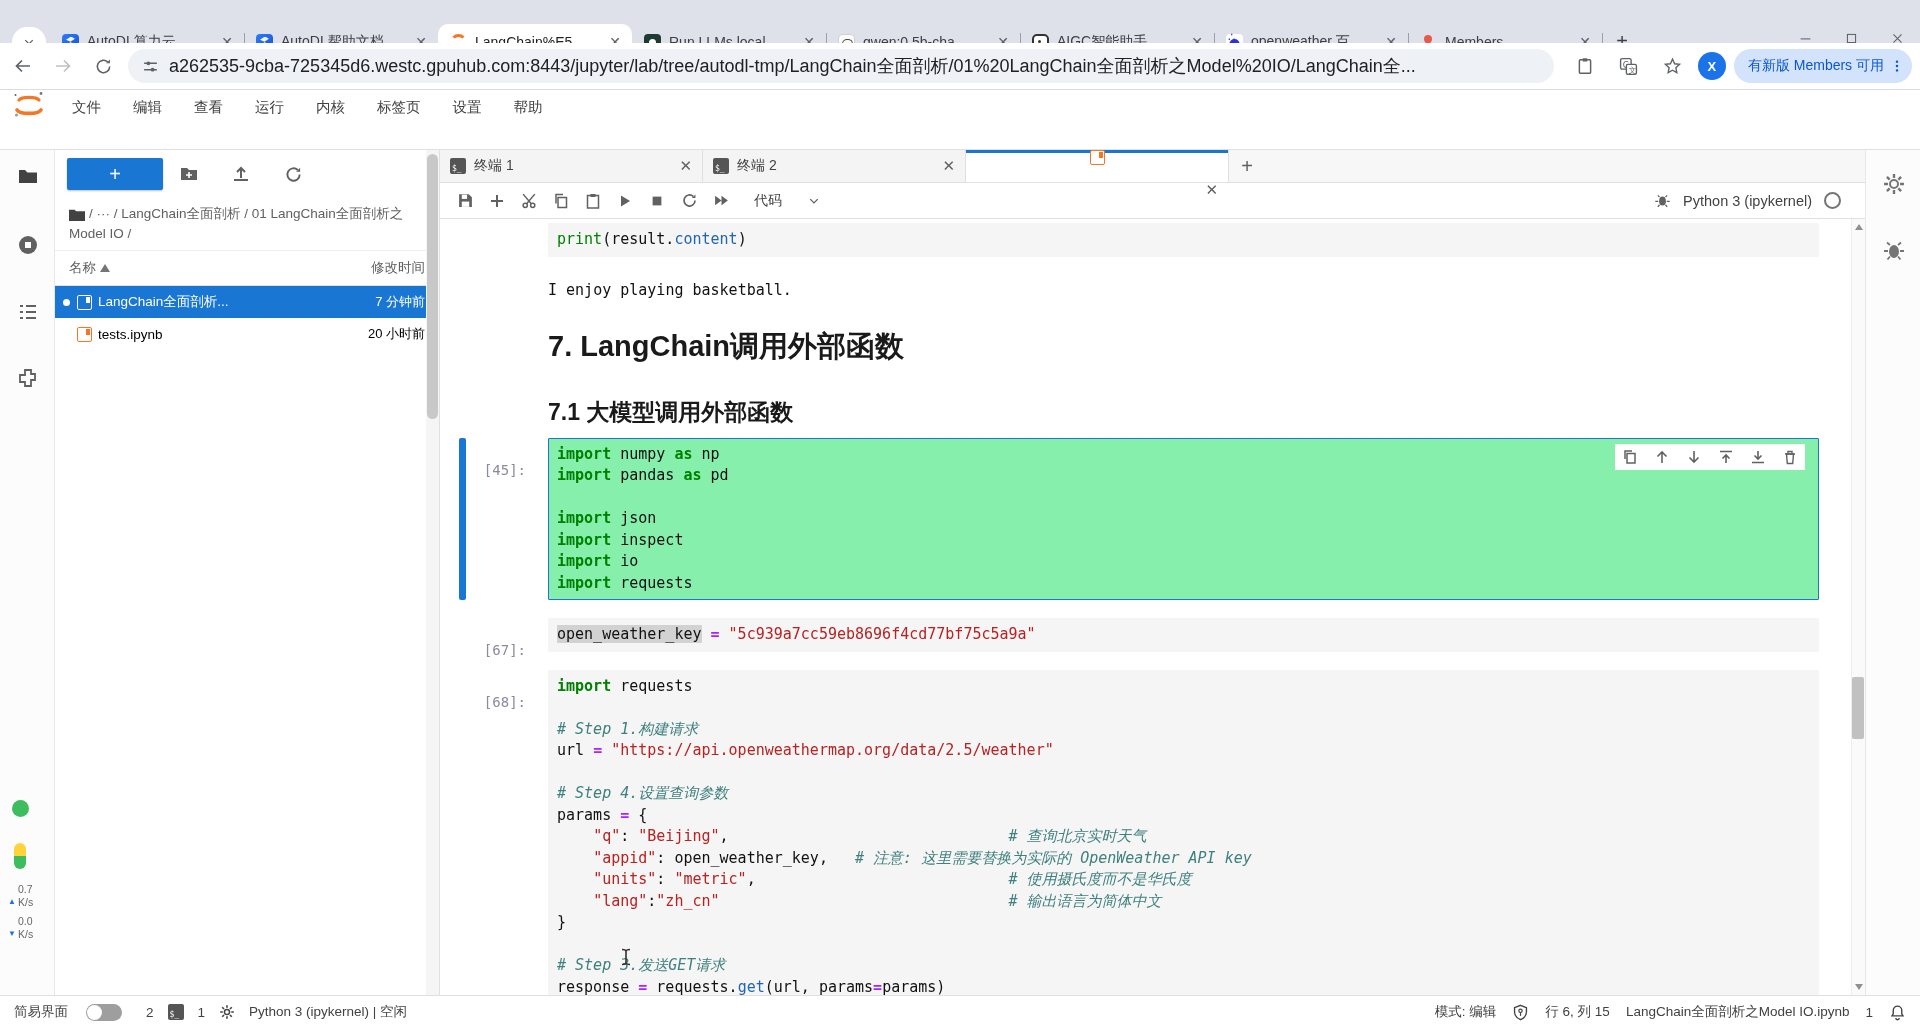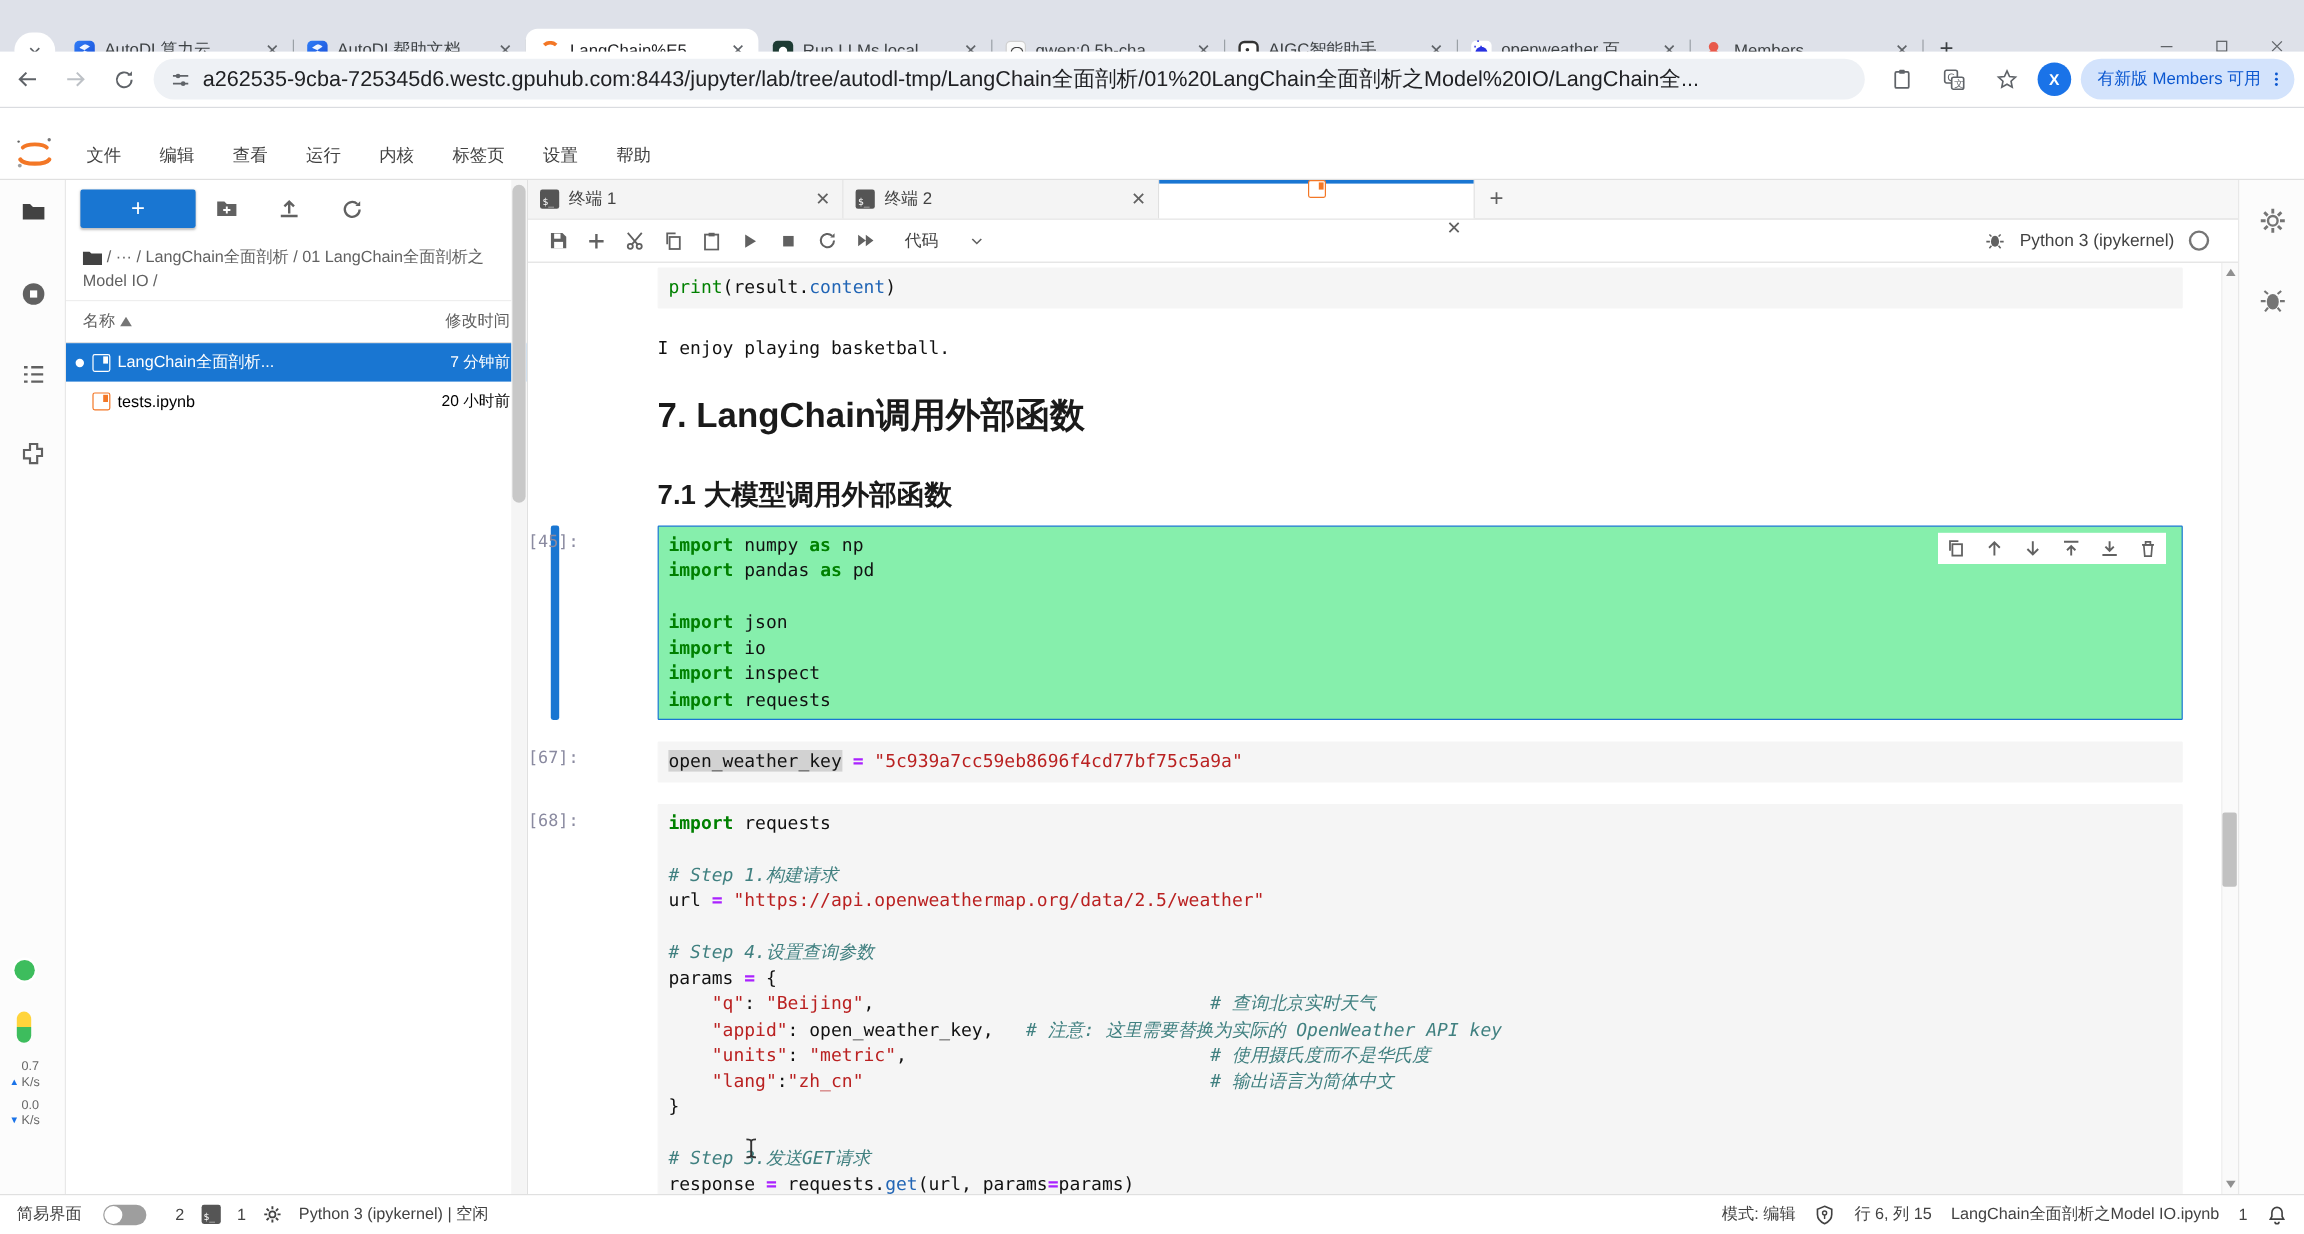--- a/index.html
+++ b/index.html
@@ -56,21 +56,21 @@
     display:flex; align-items:center; padding:0 14px; gap:10px; min-width:0; }
   .url-text { font-size:18px; color:#202124; white-space:nowrap; overflow:hidden; flex:1; }
   .right-ics { display:flex; align-items:center; gap:4px; padding-right:8px; }
   .avatar { width:28px; height:28px; border-radius:50%; background:#1a73e8; color:#fff;
     display:flex; align-items:center; justify-content:center; font-size:13px; font-weight:bold; margin:0 4px; }
   .update-pill { height:34px; background:#d3e3fc; color:#0b57d0; border-radius:17px;
     display:flex; align-items:center; padding:0 8px 0 14px; font-size:14px; gap:6px; }
 
   
   .jl-menubar { position:absolute; left:0; top:90px; width:1920px; height:60px; background:#fff;
-    display:flex; align-items:flex-end; border-bottom:1px solid #e0e0e0; padding:0 0 2px 10px; }
+    display:flex; align-items:flex-start; border-bottom:1px solid #e0e0e0; padding:0 0 2px 10px; }
   .jl-logo { width:34px; height:30px; margin:0 10px 4px 2px; position:relative; }
   .menu-item { padding:8px 16px; font-size:14.5px; color:#424242; }
 
   
   .jl-body { position:absolute; left:0; top:150px; width:1920px; height:845px; display:flex; }
   .activity { width:55px; background:#fcfcfc; border-right:1px solid #e8e8e8; position:relative; }
   .act-ic { position:absolute; left:16px; width:24px; height:24px; color:#757575; }
   .sidebar { width:385px; background:#fff; border-right:1px solid #e0e0e0; position:relative; }
 
   .sb-toolbar { display:flex; align-items:center; padding:8px 12px 6px 12px; gap:0; }
@@ -123,21 +123,21 @@
   .celltype { display:flex; align-items:center; gap:26px; font-size:14px; color:#424242; margin-left:16px; }
   .tb-right { margin-left:auto; display:flex; align-items:center; gap:12px; font-size:14.5px; color:#424242; padding-right:14px; }
   .kstatus { width:17px; height:17px; border:2px solid #757575; border-radius:50%; }
 
   .nb-scroll { flex:1; position:relative; overflow:hidden; padding:4px 40px 0 0; }
   .nb-vscroll { position:absolute; right:0; top:0; width:14px; height:100%; background:#fafafa; border-left:1px solid #eee;
     display:flex; flex-direction:column; align-items:center; justify-content:space-between; padding:4px 0; color:#909090; }
   .nb-vthumb { position:absolute; right:1px; top:458px; width:12px; height:62px; background:#c1c1c1; border-radius:2px; }
 
   .cell { position:relative; padding-left:108px; margin:0 6px 18px 0; }
-  .prompt { position:absolute; left:0; top:6px; width:96px; padding-right:10px;
+  .prompt { position:absolute; left:0; top:24px; width:96px; text-align:right; padding-right:10px;
     font-family:"DejaVu Sans Mono",monospace; font-size:14px; color:#8a8aa0; }
   .collapser { position:absolute; left:19px; top:0; bottom:0; width:7px; border-radius:2px; background:transparent; }
   .cell.active .collapser { background:#1976d2; }
   .input { background:#f5f5f5; border:1px solid #f5f5f5; border-radius:1px; padding:5px 8px; overflow:hidden; }
   .cell.active .input { background:#86efac; border:1.5px solid #1976d2; }
   .cl { white-space:pre; font-family:"DejaVu Sans Mono",monospace; font-size:15px; line-height:21.5px; color:#111; min-height:21.5px; }
   .c-kw { color:#008000; font-weight:bold; }
   .c-bi { color:#008000; }
   .c-str { color:#ba2121; }
   .c-op { color:#aa22ff; font-weight:bold; }
@@ -517,22 +517,22 @@
               <h3>7.1 大模型调用外部函数</h3>
             </div>
             <div class="cell active">
               <div class="collapser"></div>
               <div class="prompt">[45]:</div>
               <div class="input">
                 <div class="cl"><span class="c-kw">import</span><span> numpy </span><span class="c-kw">as</span><span> np</span></div>
                 <div class="cl"><span class="c-kw">import</span><span> pandas </span><span class="c-kw">as</span><span> pd</span></div>
                 <div class="cl">&nbsp;</div>
                 <div class="cl"><span class="c-kw">import</span><span> json</span></div>
+                <div class="cl"><span class="c-kw">import</span><span> inspect</span></div>
                 <div class="cl"><span class="c-kw">import</span><span> io</span></div>
-                <div class="cl"><span class="c-kw">import</span><span> inspect</span></div>
                 <div class="cl"><span class="c-kw">import</span><span> requests</span></div>
               </div>
               <div class="cell-toolbar">
                 <div class="ct-btn">
                   <svg width="16" height="16" viewBox="0 0 16 16">
                     <rect x="5" y="4.5" width="8" height="9.5" fill="none" stroke="#616161" stroke-width="1.5"></rect>
                     <path d="M3 10V2h7" fill="none" stroke="#616161" stroke-width="1.5"></path>
                   </svg>
                 </div>
                 <div class="ct-btn">

